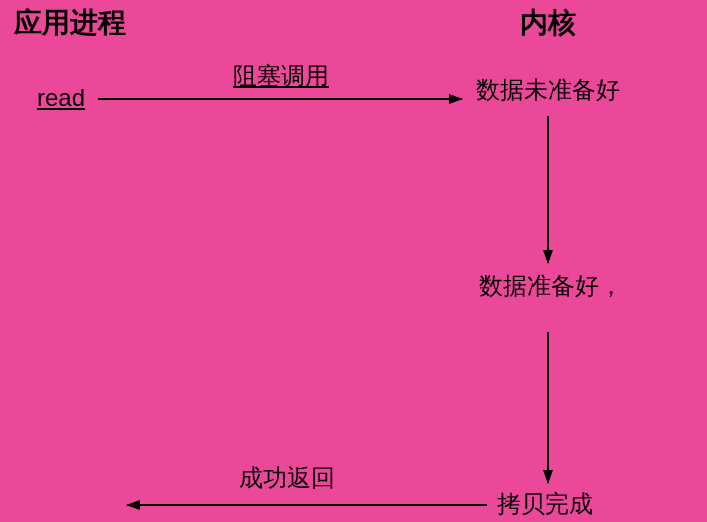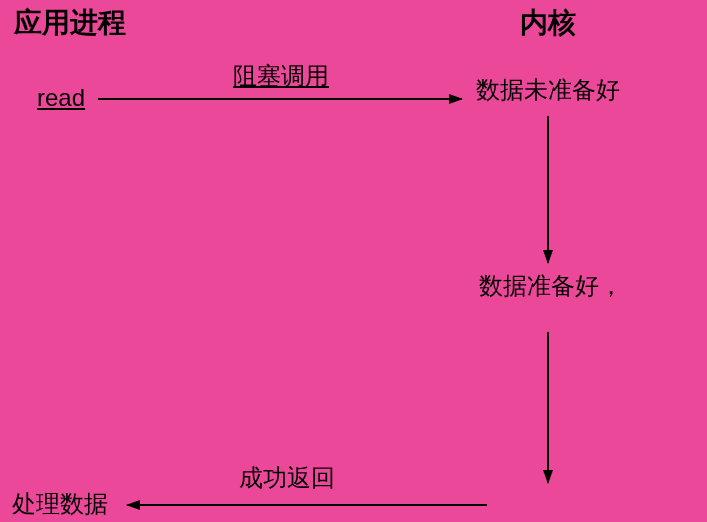--- a/index.html
+++ b/index.html
@@ -72,18 +72,18 @@
   <div class="txt" style="left:37px; top:84px;text-decoration:underline;">read</div>
 
   <div class="txt center-x" style="left:281px; top:62px;text-decoration:underline;">阻塞调用</div>
 
   <div class="txt center-x" style="left:548px; top:76px;text-align:right;">数据未准备好</div>
 
   <div class="txt center-x two-line" style="left:551px; top:272px;">
     <div>数据准备好，</div>
   </div>
 
+  <div class="txt" style="left:497px; top:490px;">拷贝完成</div>
 
   <div class="txt center-x" style="left:287px; top:464px;">成功返回</div>
 
-  <div class="txt" style="left:12px; top:490px;">处理数据</div>
 
 </div>
 
 </body></html>

